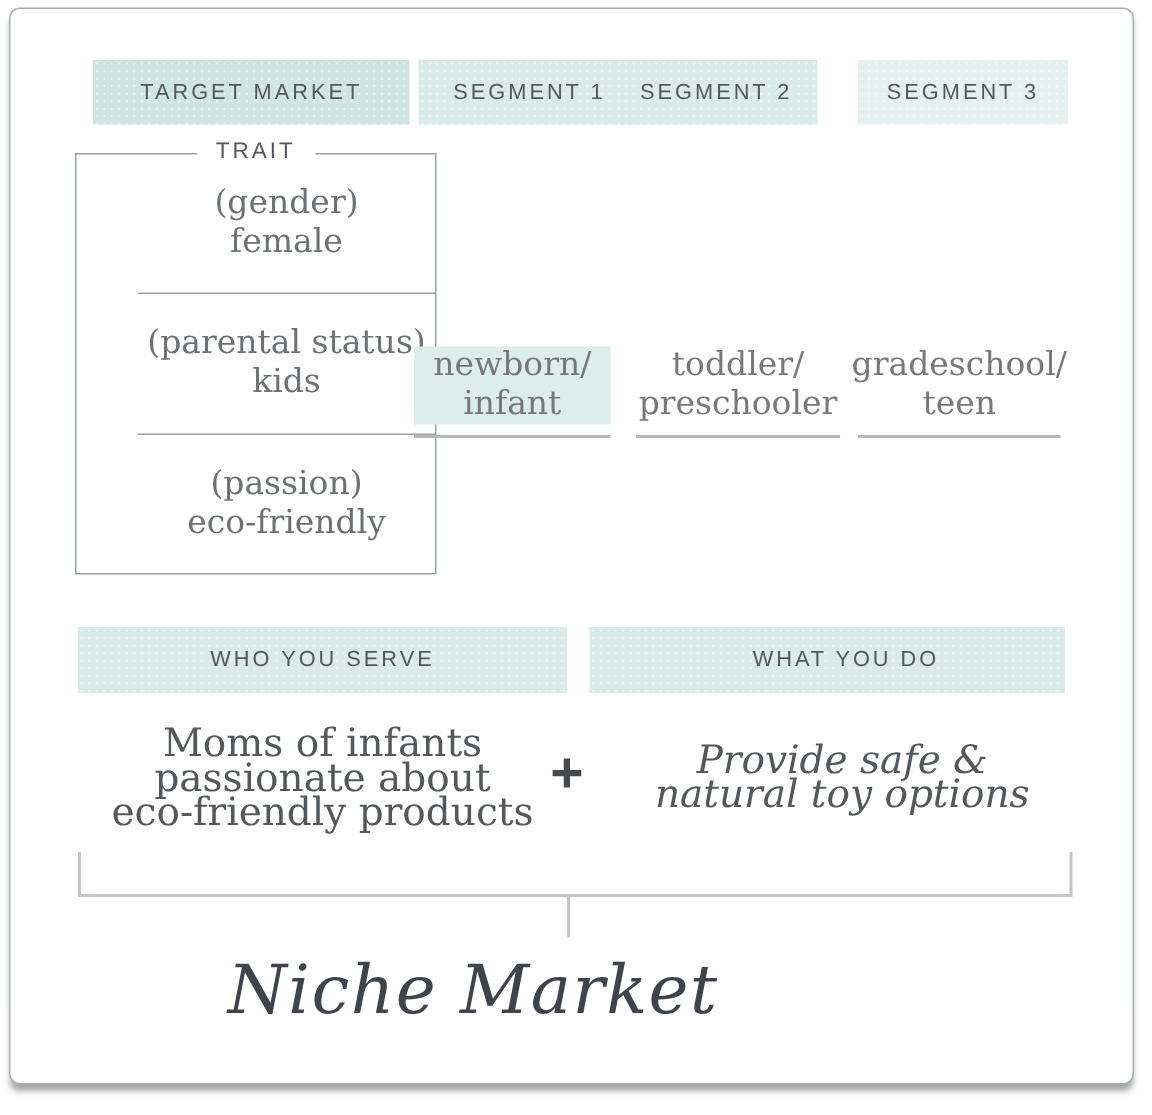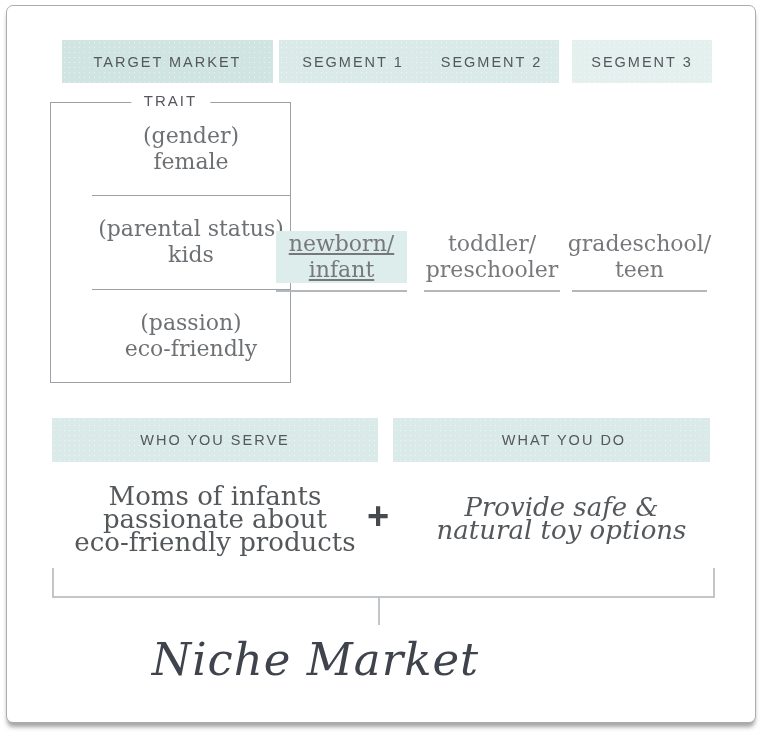--- a/index.html
+++ b/index.html
@@ -86,21 +86,21 @@
     display: flex;
     align-items: center;
     justify-content: center;
     text-align: center;
     font-family: "DejaVu Serif", serif;
     font-size: 22px;
     line-height: 26px;
     color: #76787b;
     white-space: pre-line;
   }
-  .seg-highlight { background-color: #ddedeb; text-decoration: underline; }
+  .seg-highlight { background-color: #ddedeb; }
   .seg-underline {
     position: absolute;
     top: 290px;
     height: 2px;
     background: #b5b8ba;
   }
 
   
   .statement {
     position: absolute;
@@ -139,21 +139,21 @@
 </style>
 </head>
 <body>
 
 <div class="canvas">
 
   <div class="card"></div>
 
   <div class="band band-dark" style="left:62px; top:40px; width:211px;">TARGET MARKET</div>
   <div class="band band-mid" style="left:279px; top:40px; width:148px;">SEGMENT 1</div>
-  <div class="band band-mid" style="left:424px; top:40px; width:135px;">SEGMENT 2</div>
+  <div class="band band-mid" style="left:410px; top:40px; width:135px;">SEGMENT 2</div>
   <div class="band band-light" style="left:572px; top:40px; width:140px;">SEGMENT 3</div>
 
   <div class="trait-box">
     <div class="trait-label">TRAIT</div>
     <div class="trait-row">(gender)
 female</div>
     <div class="trait-row">(parental status)
 kids</div>
     <div class="trait-row">(passion)
 eco-friendly</div>

